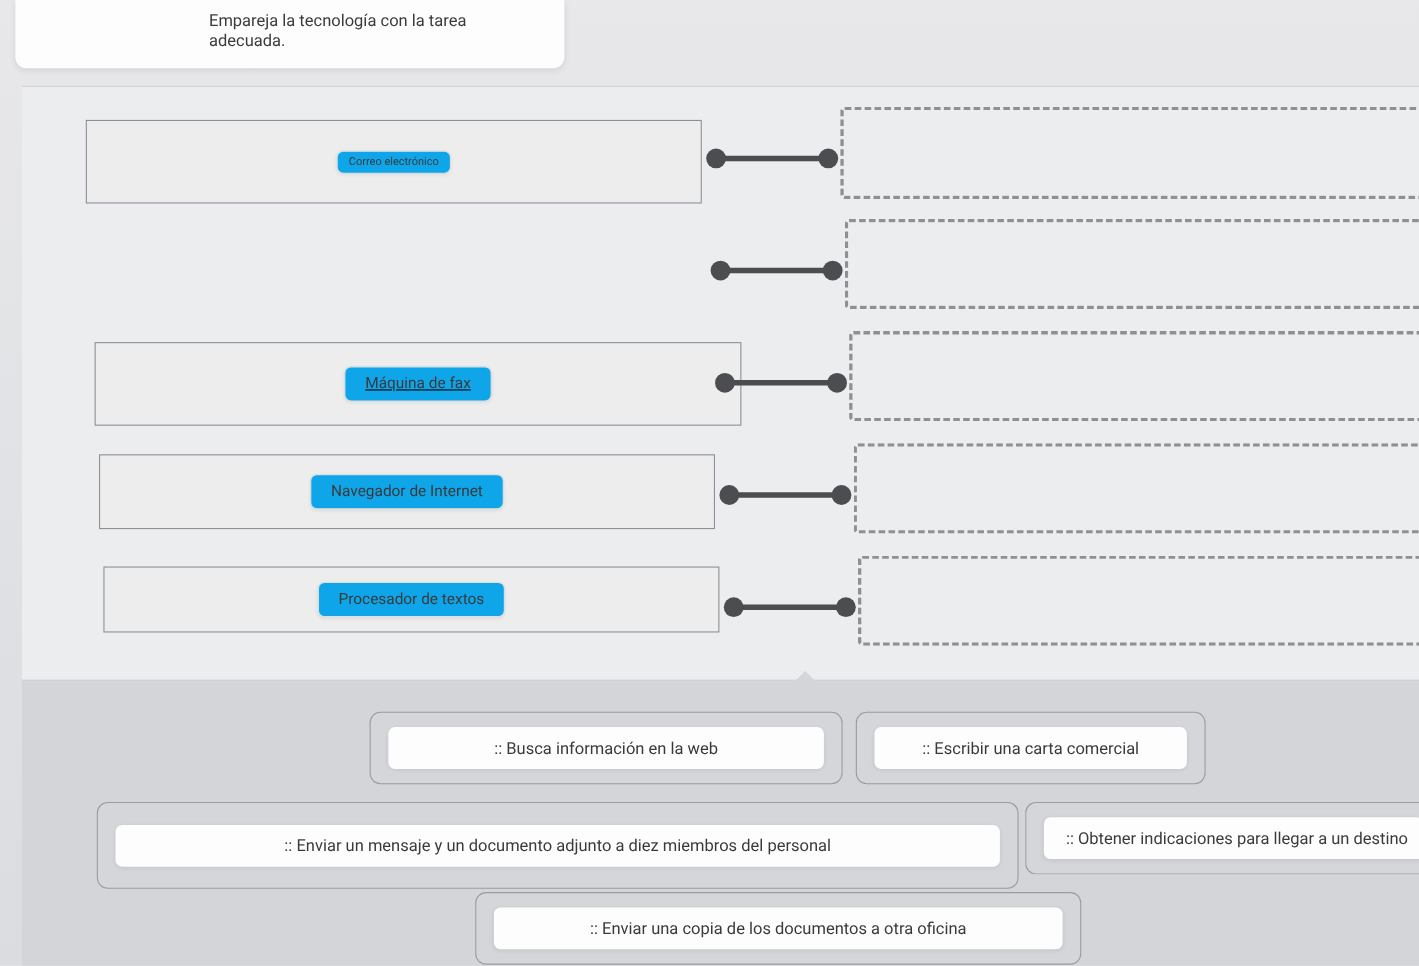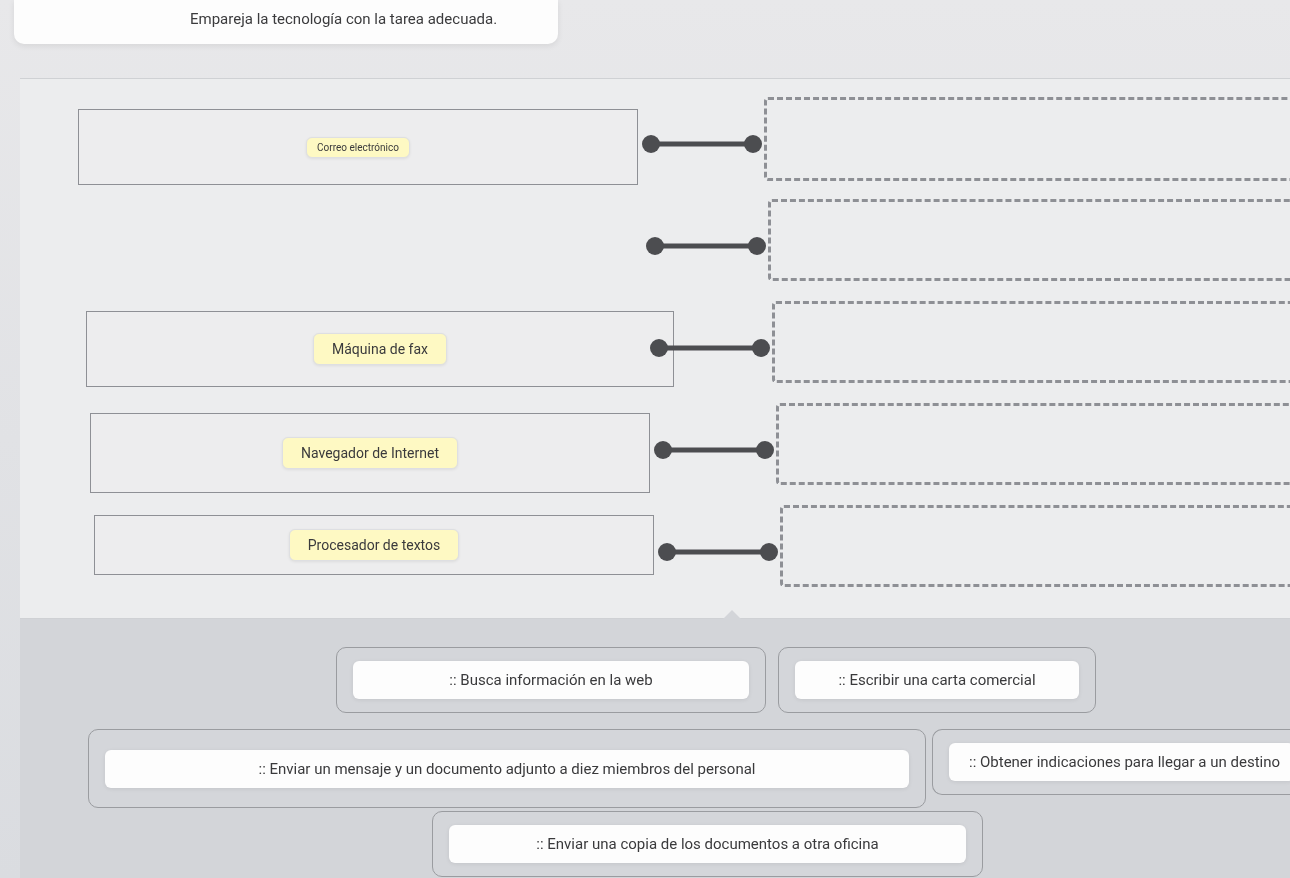--- a/index.html
+++ b/index.html
@@ -9,21 +9,21 @@
       background: linear-gradient(180deg, #e8e8ea 0%, #dadce0 100%);
       font-family: -apple-system, BlinkMacSystemFont, "Segoe UI", Roboto, Arial, sans-serif;
       overflow: hidden;
       position: relative;
     }
 
     .instruction-card {
       position: absolute;
       top: 0;
       left: 14px;
-      width: 544px;
+      width: 499px;
       background: #fdfdfd;
       border-radius: 0 0 10px 10px;
       box-shadow: 0 2px 6px rgba(0,0,0,0.08);
       padding: 10px 24px 16px 176px;
       font-size: 15px;
       color: #3b3b3d;
     }
 
     .match-area {
       position: absolute;
@@ -38,21 +38,21 @@
     .left-box {
       position: absolute;
       border: 1.5px solid #8e9095;
       background: rgba(255,255,255,0.05);
       display: flex;
       align-items: center;
       justify-content: center;
     }
 
     .chip {
-      background: #fef9c3;
+      background: #0ea5e9;
       border: 1px solid #dedfe2;
       border-radius: 6px;
       box-shadow: 0 1px 3px rgba(0,0,0,0.07);
       padding: 7px 18px;
       font-size: 14px;
       color: #3a3a3c;
       white-space: nowrap;
     }
     .chip.small { font-size: 10px; padding: 4px 10px; }
 
@@ -153,33 +153,33 @@
   </div>
   <div class="drop-box" style="top:18px; left:744px; width:560px; height:84px;"></div>
 
   <div class="connector" style="top:158px; left:626px; width:120px;">
     <div class="bar"></div>
     <div class="endl"></div>
     <div class="endr"></div>
   </div>
   <div class="drop-box" style="top:120px; left:748px; width:560px; height:82px;"></div>
 
-  <div class="left-box" style="top:232px; left:66px; width:588px; height:76px;">
+  <div class="left-box" style="top:232px; left:66px; width:588px; height:76px;text-decoration:underline;">
     <div class="chip">
       <span>Máquina de fax</span>
     </div>
   </div>
   <div class="connector" style="top:260px; left:630px; width:120px;">
     <div class="bar"></div>
     <div class="endl"></div>
     <div class="endr"></div>
   </div>
   <div class="drop-box" style="top:222px; left:752px; width:560px; height:82px;"></div>
 
-  <div class="left-box" style="top:334px; left:70px; width:560px; height:80px;">
+  <div class="left-box" style="top:334px; left:70px; width:560px; height:68px;">
     <div class="chip">
       <span>Navegador de Internet</span>
     </div>
   </div>
   <div class="connector" style="top:362px; left:634px; width:120px;">
     <div class="bar"></div>
     <div class="endl"></div>
     <div class="endr"></div>
   </div>
   <div class="drop-box" style="top:324px; left:756px; width:560px; height:82px;"></div>

